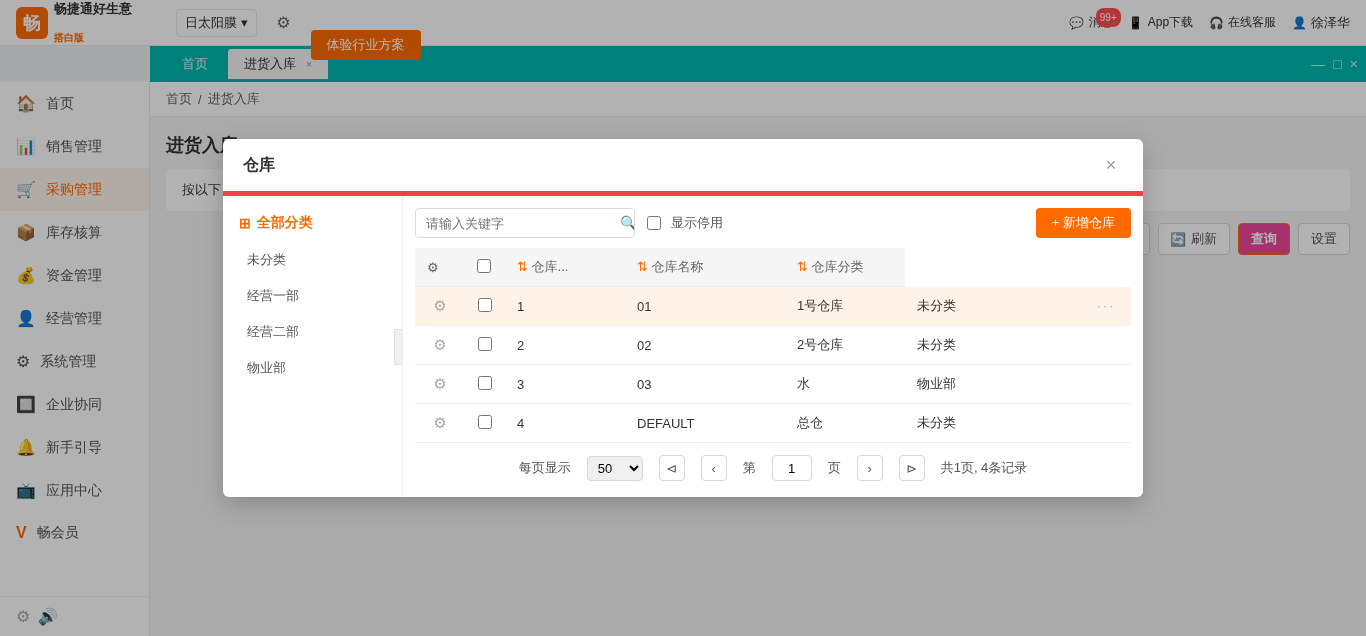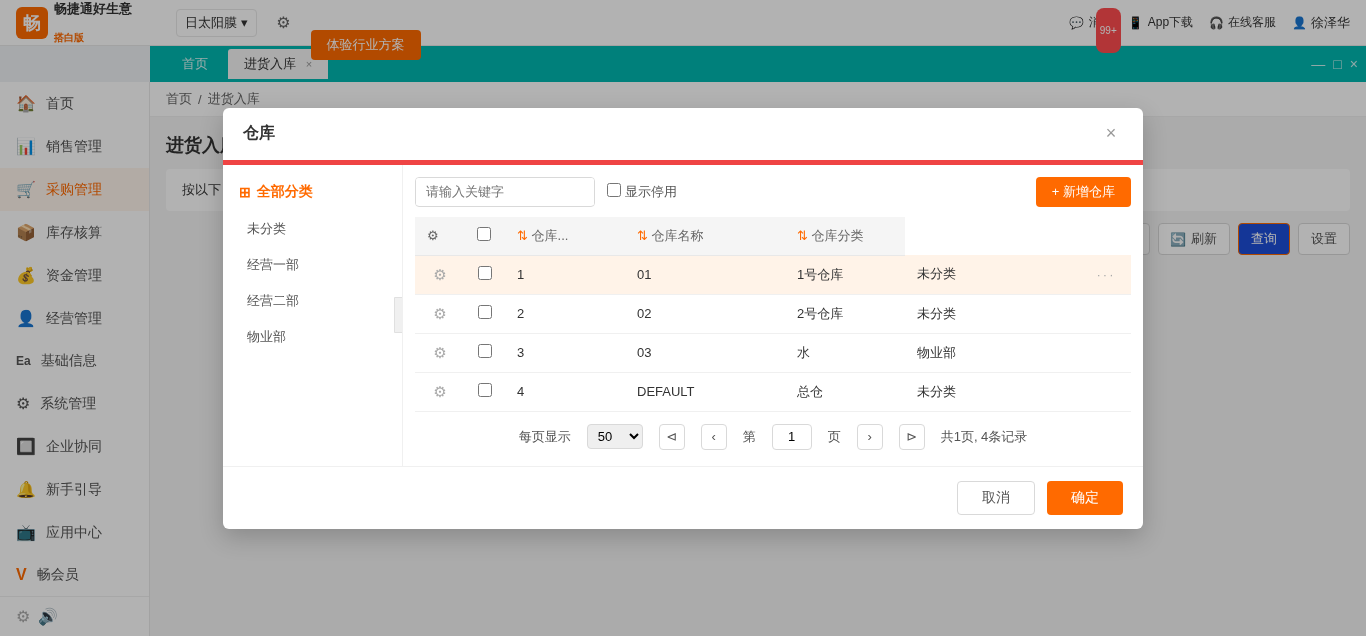--- a/index.html
+++ b/index.html
@@ -67,21 +67,21 @@
     }
     .header-right-item {
       display: flex; align-items: center; gap: 4px;
       color: #333; font-size: 12px; cursor: pointer;
       position: relative;
     }
     .badge {
       background: #ff4d4f;
       color: #fff;
       font-size: 10px;
-      padding: 17px 4px;
+      padding: 4px 4px;
       border-radius: 8px;
       position: absolute; top: -6px; right: -8px;
       min-width: 16px; text-align: right;
     }
     .user-avatar { font-size: 13px; color: #333; }
 
     
     .sidebar {
       position: fixed; top: 46px; left: 0; bottom: 0;
       width: 150px;
@@ -138,21 +138,21 @@
     .toolbar {
       display: flex; justify-content: flex-end; gap: 8px;
       margin-bottom: 8px;
     }
     .toolbar-btn {
       display: flex; align-items: center; gap: 4px;
       padding: 6px 12px; border: 1px solid #d9d9d9;
       border-radius: 4px; cursor: pointer; font-size: 13px;
       background: #fff; color: #555;
     }
-    .toolbar-btn.primary { background: #1d4ed8; color: #fff; border-color: #ff6a00; }
+    .toolbar-btn.primary { background: #ec4899; color: #fff; border-color: #ff6a00; font-weight: bold; }
 
     
     .overlay {
       position: fixed; top: 0; left: 0; right: 0; bottom: 0;
       background: rgba(0,0,0,0.3);
       z-index: 200;
       display: flex; align-items: center; justify-content: center;
     }
 
     
@@ -220,35 +220,35 @@
     }
     .table-toolbar {
       display: flex; align-items: center; justify-content: space-between;
       margin-bottom: 10px;
     }
     .search-box {
       display: flex; align-items: center;
       border: 1px solid #d9d9d9;
       border-radius: 4px;
       overflow: hidden;
-      width: 180px;
+      width: 220px;
     }
     .search-input {
       border: none; outline: none;
       padding: 6px 10px;
       flex: 1;
       font-size: 13px;
       color: #333;
     }
     .search-icon-btn {
       padding: 6px 8px; background: #fff; border: none;
       cursor: pointer; color: #aaa; font-size: 14px;
     }
     .show-disabled {
-      display: flex; gap: 4px;
+      display: flex; align-items: center; gap: 10px;
       font-size: 13px; color: #555;
     }
     .checkbox { width: 14px; height: 14px; cursor: pointer; }
     .add-warehouse-btn {
       background: #ff6a00; color: #fff;
       border: none; border-radius: 4px;
       padding: 6px 16px; cursor: pointer;
       font-size: 13px;
       display: flex; align-items: center; gap: 4px;
     }
@@ -438,24 +438,20 @@
     <span class="s-icon">📦</span>
     <span>库存核算</span>
   </div>
   <div class="sidebar-item">
     <span class="s-icon">💰</span>
     <span>资金管理</span>
   </div>
   <div class="sidebar-item">
     <span class="s-icon">👤</span>
     <span>经营管理</span>
-  </div>
-  <div class="sidebar-item">
-    <span class="s-icon" style="font-size:12px;font-weight:bold;color:#555;">Ea</span>
-    <span>基础信息</span>
   </div>
   <div class="sidebar-item">
     <span class="s-icon">⚙</span>
     <span>系统管理</span>
   </div>
   <div class="sidebar-item">
     <span class="s-icon">🔲</span>
     <span>企业协同</span>
   </div>
   <div class="sidebar-item">
@@ -629,19 +625,15 @@
           <span>第</span>
           <input class="page-input" type="text" value="1" style="">
           <span>页</span>
           <button class="page-btn">›</button>
           <button class="page-btn">⊳</button>
           <span>共1页, 4条记录</span>
         </div>
       </div>
     </div>
 
-    <div class="dialog-footer">
-      <button class="btn-cancel">取消</button>
-      <button class="btn-confirm">确定</button>
-    </div>
 
   </div>
 </div>
 
 </body></html>

